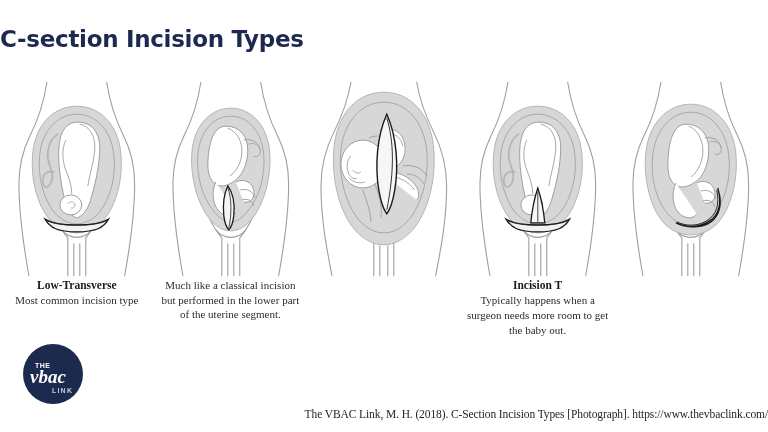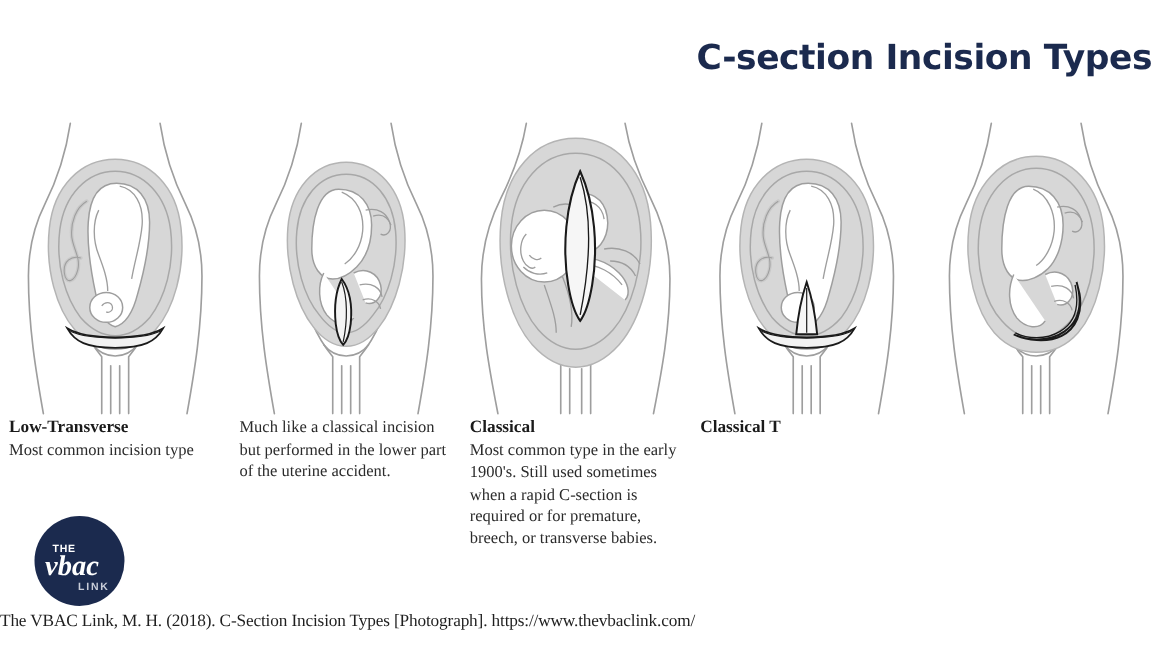--- a/index.html
+++ b/index.html
@@ -14,21 +14,21 @@
     background: #ffffff;
     font-family: "Liberation Serif", serif;
     position: relative;
   }
 
   #page-title {
     position: absolute;
     top: 26px;
     left: 0;
     width: 768px;
-    text-align: right;
+    text-align: left;
     font-family: "DejaVu Sans", sans-serif;
     font-weight: bold;
     font-size: 23px;
     letter-spacing: -0.3px;
     color: #1b2a4e;
   }
 
   #columns {
     position: absolute;
     top: 78px;
@@ -55,20 +55,21 @@
 
   .figure-wrap svg {
     display: block;
     width: 100%;
     height: 100%;
   }
 
   .caption-block {
     width: 100%;
     padding: 0 6px;
+    text-align: center;
   }
 
   .type-name {
     font-family: "Liberation Serif", serif;
     font-weight: bold;
     font-size: 11.5px;
     color: #1a1a1a;
     line-height: 1.25;
     margin-bottom: 1px;
   }
@@ -89,21 +90,21 @@
     font-weight: bold;
   }
 
   #logo svg { display: block; }
 
   #credit {
     position: absolute;
     left: 0;
     top: 408px;
     width: 768px;
-    text-align: left;
+    text-align: right;
     font-family: "Liberation Serif", serif;
     font-size: 11.5px;
     color: #1f1f1f;
     letter-spacing: -0.1px;
   }
 </style>
 </head>
 <body>
 
 <div id="page-title">C-section Incision Types</div>
@@ -169,21 +170,21 @@
           <path d="M90 62 C98 60 104 64 106 70 C108 76 104 80 100 78" fill="none" stroke="#9e9e9e" stroke-width="0.9"></path>
           <path d="M95 66 C101 64 105 67 107 72" fill="none" stroke="#9e9e9e" stroke-width="0.8"></path>
         </g>
         <g>
           <path d="M74 108 C80 116 81 128 80 138 C79 146 77 150 75 152 C73 150 71 146 70 138 C69 128 70 116 74 108 Z" fill="#f4f4f4" stroke="#1a1a1a" stroke-width="1.3"></path>
           <path d="M74 110 C78 120 78 136 75 150" fill="none" stroke="#1a1a1a" stroke-width="0.8"></path>
         </g>
       </svg>
     </div>
     <div class="caption-block">
-      <div class="type-desc">Much like a classical incision but performed in the lower part of the uterine accident.</div>
+      <div class="type-desc">Much like a classical incision but performed in the lower part of the uterine segment.</div>
     </div>
   </div>
 
   <div class="column">
     <div class="figure-wrap">
       <svg viewBox="0 0 154 200" xmlns="http://www.w3.org/2000/svg">
         <g fill="none" stroke="#9e9e9e" stroke-width="1.1" stroke-linecap="round">
           <path d="M44 4 C41 22 35 38 27 54 C19 70 14 88 14 108 C14 142 20 172 25 198"></path>
           <path d="M110 4 C113 22 119 38 127 54 C135 70 140 88 140 108 C140 142 134 172 129 198"></path>
           <path d="M44 112 C47 134 56 150 67 162 L67 198"></path>
@@ -208,24 +209,20 @@
           <path d="M68 106 C72 116 76 128 74 140" fill="none" stroke="#9e9e9e" stroke-width="0.9"></path>
           <path d="M56 112 C60 124 64 134 64 144" fill="none" stroke="#9e9e9e" stroke-width="0.9"></path>
           <path d="M62 60 C70 56 78 58 82 64" fill="none" stroke="#9e9e9e" stroke-width="0.9"></path>
         </g>
         <g>
           <path d="M80 36 C90 58 92 88 88 112 C86 124 83 132 80 136 C77 132 74 124 72 112 C68 88 70 58 80 36 Z" fill="#f6f6f6" stroke="#1a1a1a" stroke-width="1.4"></path>
           <path d="M80 40 C87 62 88 92 80 132" fill="none" stroke="#1a1a1a" stroke-width="0.9"></path>
         </g>
       </svg>
     </div>
-    <div class="caption-block">
-      <div class="type-name">Classical</div>
-      <div class="type-desc">Most common type in the early 1900's. Still used sometimes when a rapid C-section is required or for premature, breech, or transverse babies.</div>
-    </div>
   </div>
 
   <div class="column">
     <div class="figure-wrap">
       <svg viewBox="0 0 154 200" xmlns="http://www.w3.org/2000/svg">
         <g fill="none" stroke="#9e9e9e" stroke-width="1.1" stroke-linecap="round">
           <path d="M47 4 C44 24 38 42 30 58 C23 72 19 88 19 106 C19 140 24 170 29 198"></path>
           <path d="M107 4 C110 24 116 42 124 58 C131 72 135 88 135 106 C135 140 130 170 125 198"></path>
           <path d="M47 110 C50 132 58 148 68 160 L68 198"></path>
           <path d="M107 110 C104 132 96 148 86 160 L86 198"></path>
@@ -245,21 +242,22 @@
         </g>
         <g>
           <path d="M45 141 C58 149 96 149 109 141 C104 150 96 154 77 154 C58 154 50 150 45 141 Z" fill="#f2f2f2" stroke="#1a1a1a" stroke-width="1.2"></path>
           <path d="M47 143 C60 149 94 149 107 143" fill="none" stroke="#1a1a1a" stroke-width="0.8"></path>
           <path d="M77 110 C81 122 83 134 84 145 L70 145 C71 134 73 122 77 110 Z" fill="#f6f6f6" stroke="#1a1a1a" stroke-width="1.3"></path>
           <path d="M77 114 L77 144" fill="none" stroke="#1a1a1a" stroke-width="0.8"></path>
         </g>
       </svg>
     </div>
     <div class="caption-block">
-      <div class="type-name">Classical T</div>
+      <div class="type-name">Incision T</div>
+      <div class="type-desc">Typically happens when a surgeon needs more room to get the baby out.</div>
     </div>
   </div>
 
   <div class="column">
     <div class="figure-wrap">
       <svg viewBox="0 0 154 200" xmlns="http://www.w3.org/2000/svg">
         <g fill="none" stroke="#9e9e9e" stroke-width="1.1" stroke-linecap="round">
           <path d="M47 4 C44 24 38 42 30 58 C23 72 19 88 19 106 C19 140 24 170 29 198"></path>
           <path d="M107 4 C110 24 116 42 124 58 C131 72 135 88 135 106 C135 140 130 170 125 198"></path>
           <path d="M47 110 C50 132 58 148 68 160 L68 198"></path>

